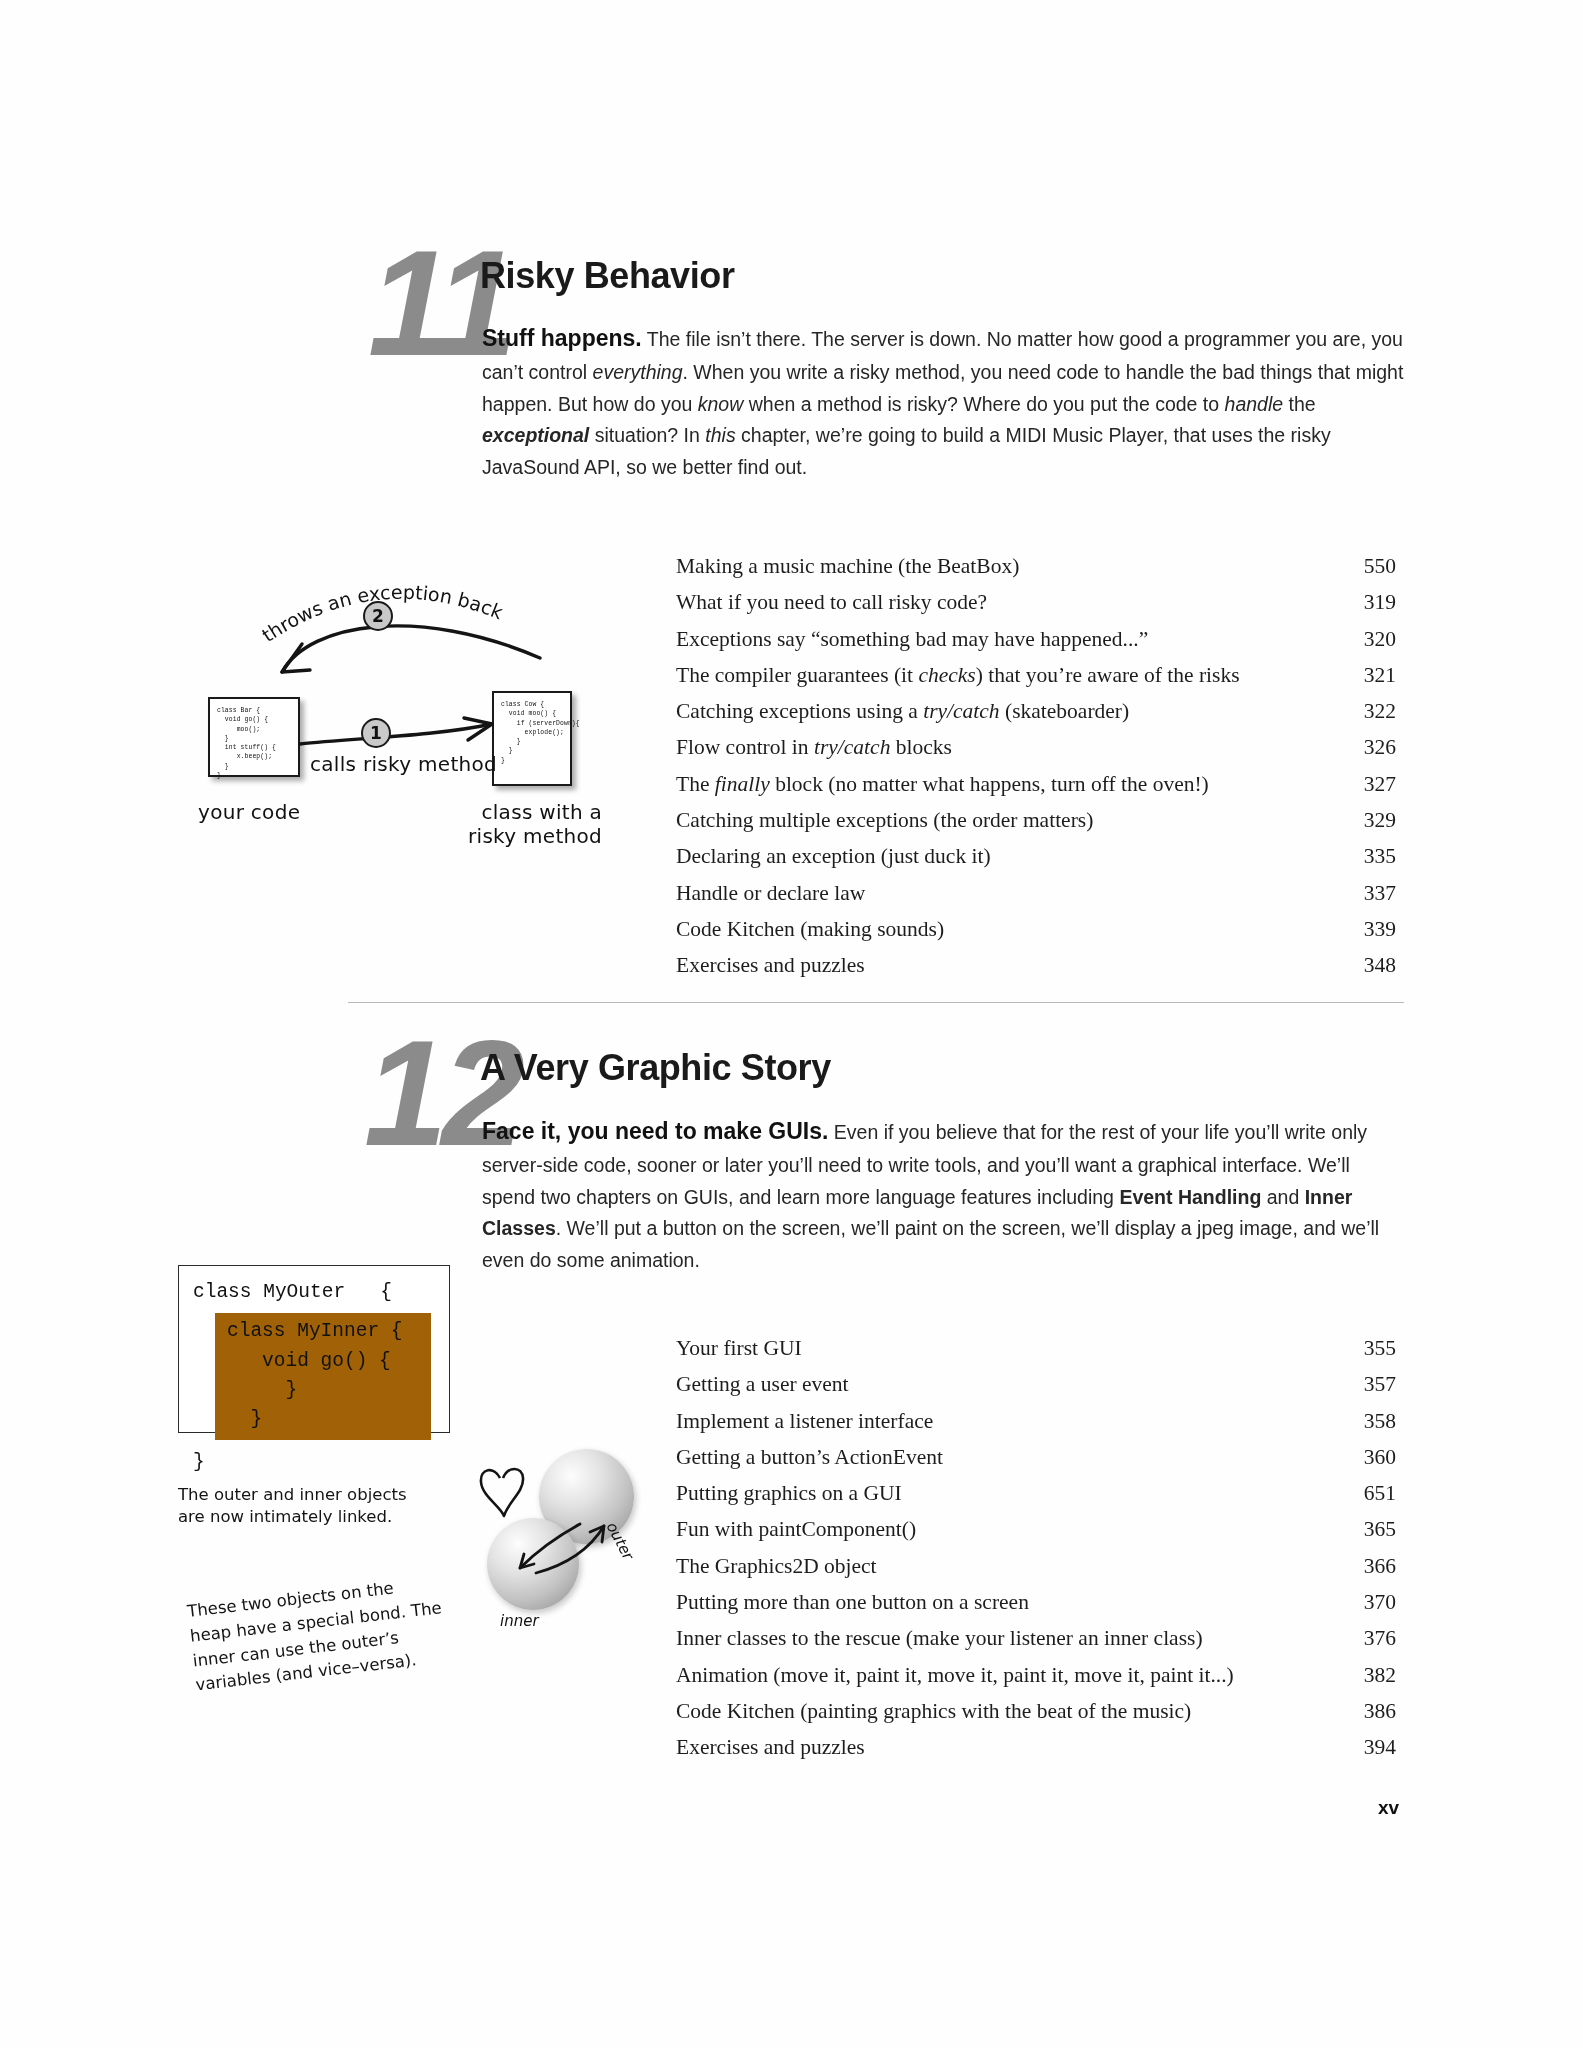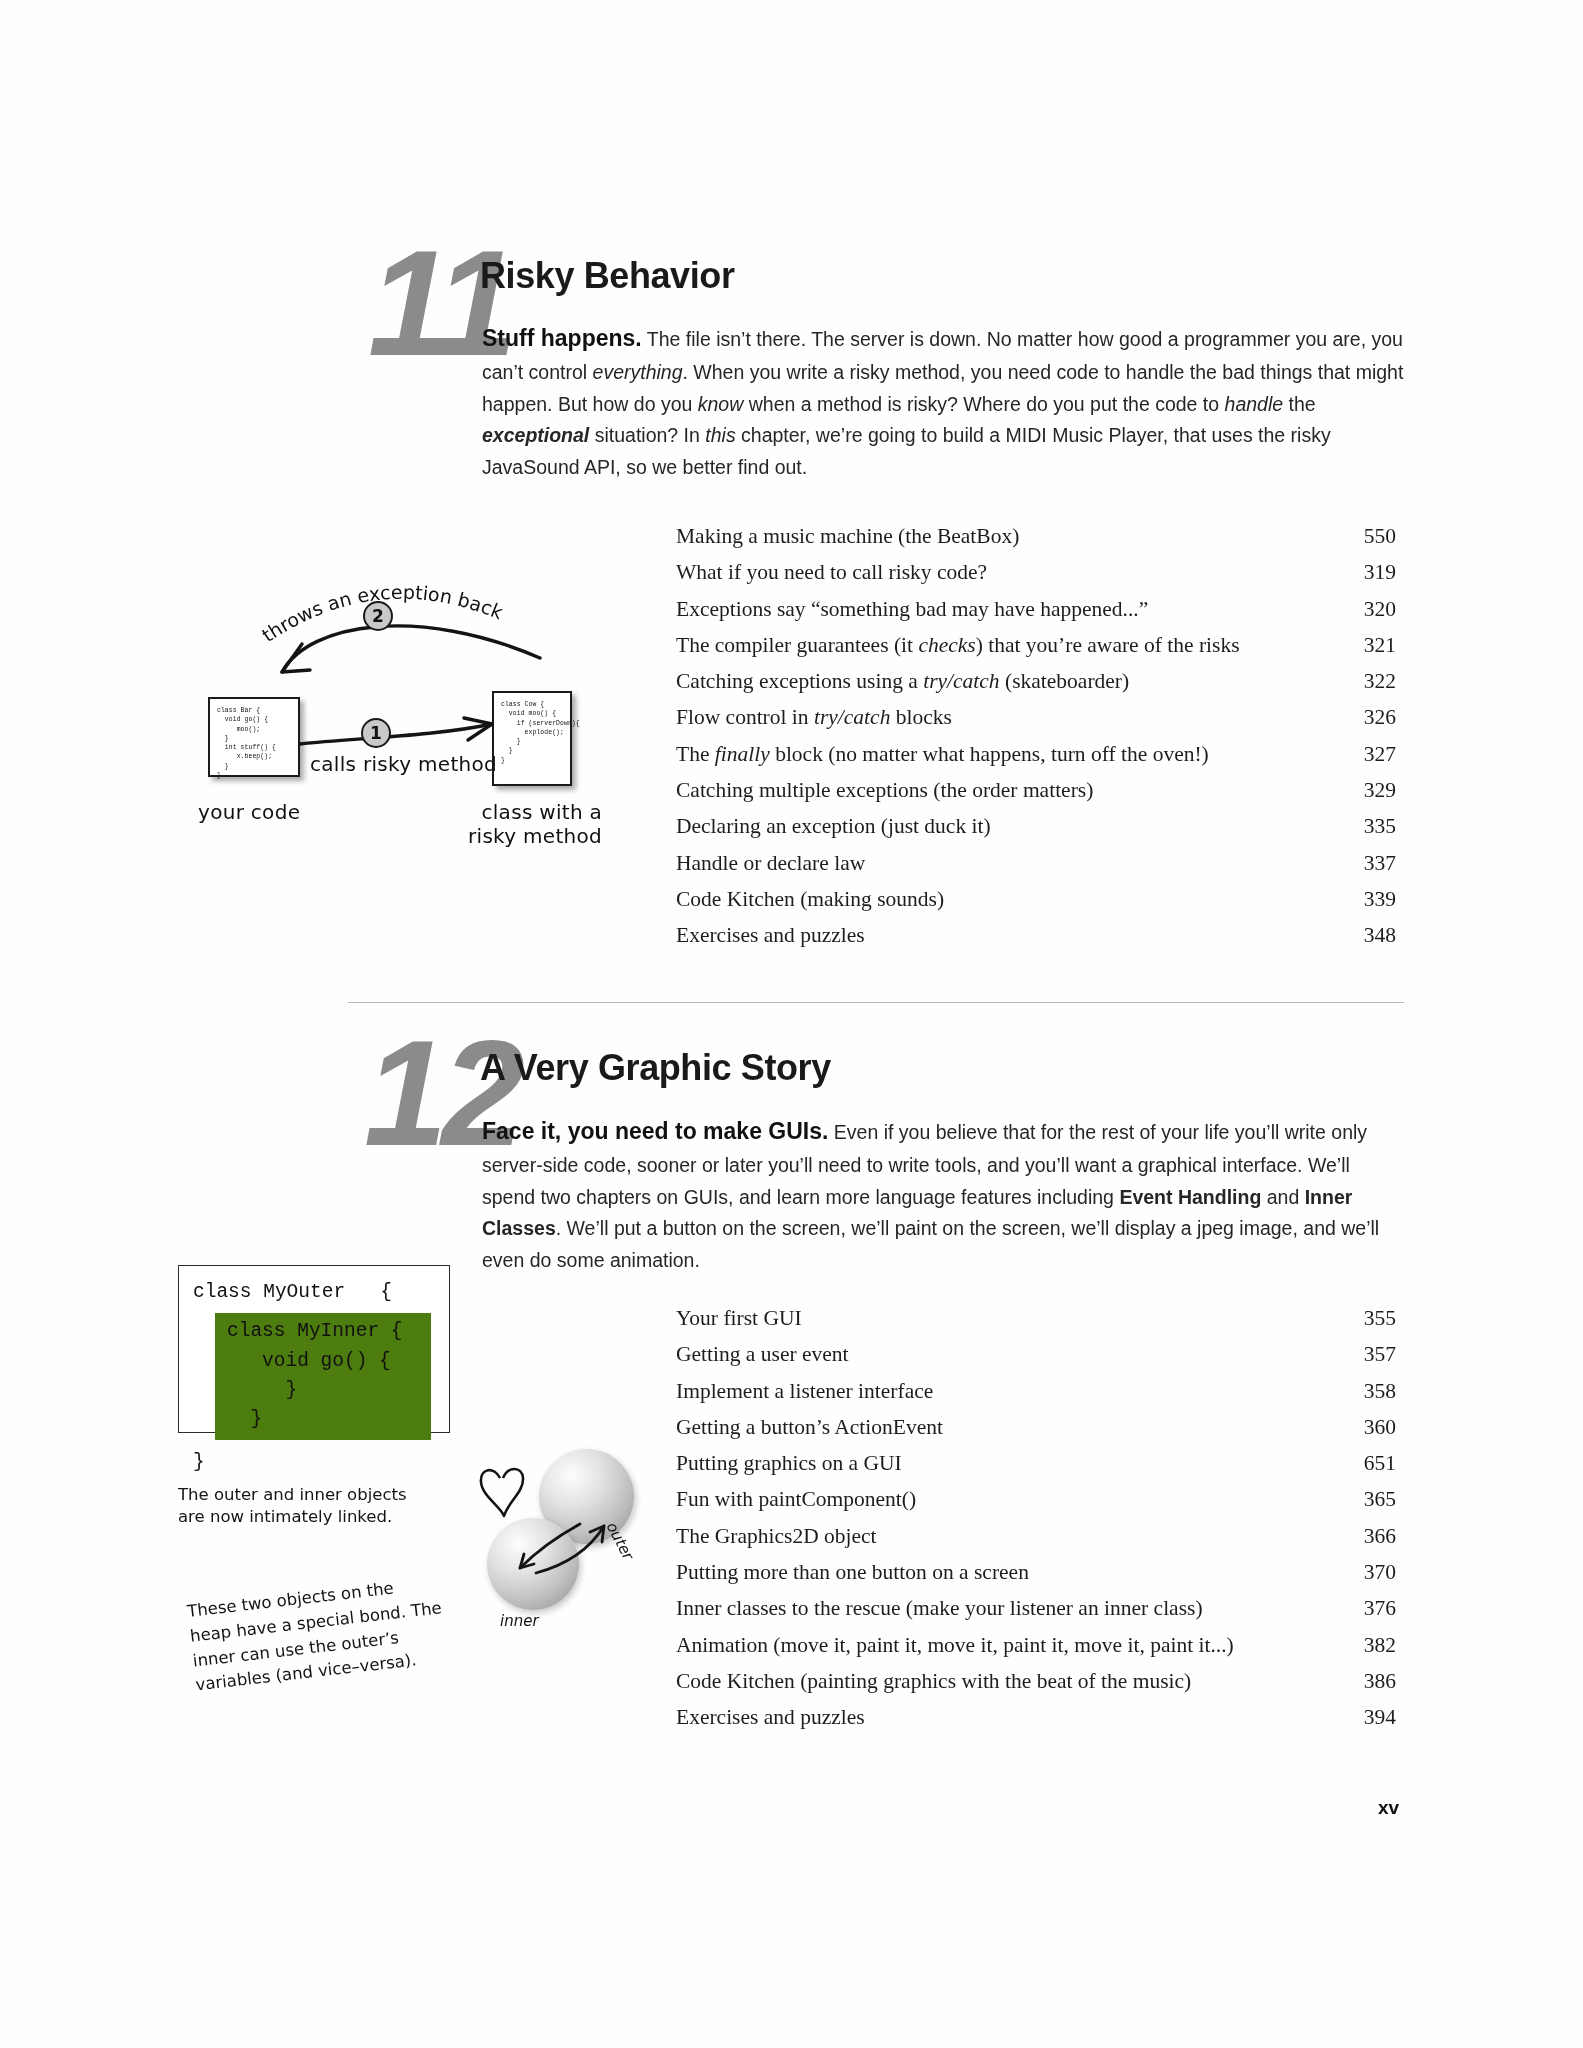--- a/index.html
+++ b/index.html
@@ -68,21 +68,21 @@
   }
   .toc-row {
     display: flex;
     align-items: baseline;
     justify-content: space-between;
     font-size: 21.5px;
     color: #1d1d1d;
     height: 36.3px;
     line-height: 36.3px;
   }
-  .toc-row .t { white-space: nowrap; }
+  .toc-row .t { white-space: nowrap; margin-top: 30px; }
   .toc-row .t i { font-style: italic; }
   .toc-row .p {
     font-family: "Liberation Serif", serif;
     font-size: 21.5px;
     min-width: 46px;
     text-align: right;
   }
 
   
   .divider {
@@ -168,21 +168,21 @@
     box-sizing: border-box;
   }
   .outerbox .line {
     font-family: "Liberation Mono", monospace;
     font-size: 19.5px;
     color: #111;
     white-space: pre;
     line-height: 1.5;
   }
   .inner-hl {
-    background: #4d7c0f;
+    background: #a16207;
     display: block;
     padding: 4px 0 6px 0;
   }
 
   
   .sphere {
     position: absolute;
     border-radius: 50%;
     background: radial-gradient(circle at 34% 28%, #fdfdfd 0%, #e3e3e3 32%, #c2c2c2 62%, #9f9f9f 86%, #8c8c8c 100%);
     box-shadow: 2px 3px 6px rgba(0,0,0,0.22);

